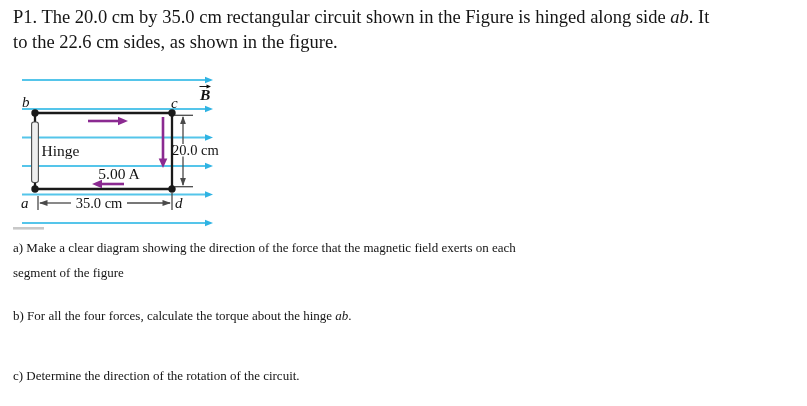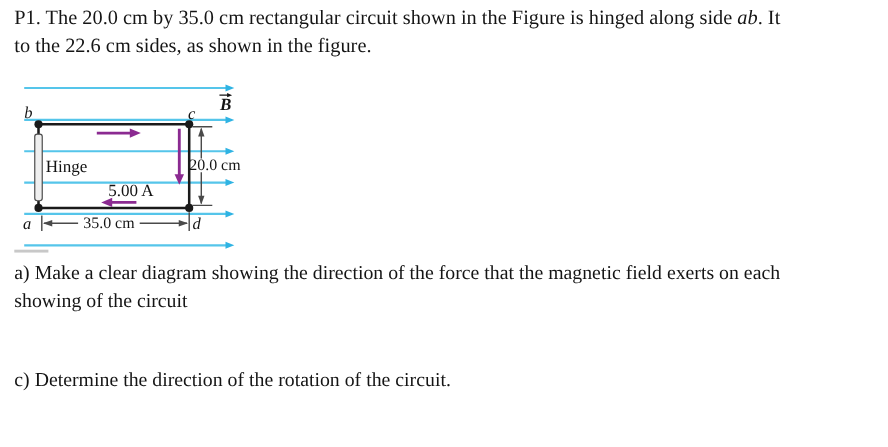--- a/index.html
+++ b/index.html
@@ -22,21 +22,21 @@
   .textblock{
     position:absolute;
     left:13px;
     font-size:18.5px;
     line-height:25px;
     color:#151515;
     white-space:nowrap;
   }
   .textblock .line{display:block;}
   .it{font-style:italic;}
-  .q{font-size:18px;line-height:24.5px;}
+  .q{font-size:13px;line-height:24.5px;}
   #figure-svg{position:absolute;left:0;top:70px;}
   .field-line{stroke:var(--field-line);stroke-width:2;}
   .field-head{fill:var(--field-head);}
   .wire{stroke:var(--wire);stroke-width:2.3;fill:none;}
   .dot{fill:var(--wire);}
   .hinge-rod{fill:#EFEFEF;stroke:#4C4C4C;stroke-width:1.1;}
   .cur{stroke:var(--current);stroke-width:2.6;}
   .cur-head{fill:var(--current);}
   .dim{stroke:var(--dimension);stroke-width:1.3;}
   .dim-head{fill:var(--dimension);}
@@ -128,21 +128,24 @@
       <polygon class="dim-head" points="39,133 47.5,130.1 47.5,135.9"></polygon>
       <polygon class="dim-head" points="171,133 162.5,130.1 162.5,135.9"></polygon>
       <text class="svg-label dimtext" x="99" y="137.5" text-anchor="middle">35.0 cm</text>
     </g>
 
     <rect class="smudge" x="13" y="157" width="31" height="2.6"></rect>
   </svg>
 
   <div class="textblock q" style="top:236px;">
     <span class="line">a) Make a clear diagram showing the direction of the force that the magnetic field exerts on each</span>
-    <span class="line">showing of the circuit</span>
+    <span class="line">segment of the figure</span>
   </div>
 
+  <div class="textblock q" style="top:304px;">
+    <span class="line"><span>b) For all the four forces, calculate the torque about the hinge </span><span class="it">ab</span><span>.</span></span>
+  </div>
 
-  <div class="textblock q" style="top:333px;">
+  <div class="textblock q" style="top:364px;">
     <span class="line">c) Determine the direction of the rotation of the circuit.</span>
   </div>
 
 </div>
 
 </body></html>

